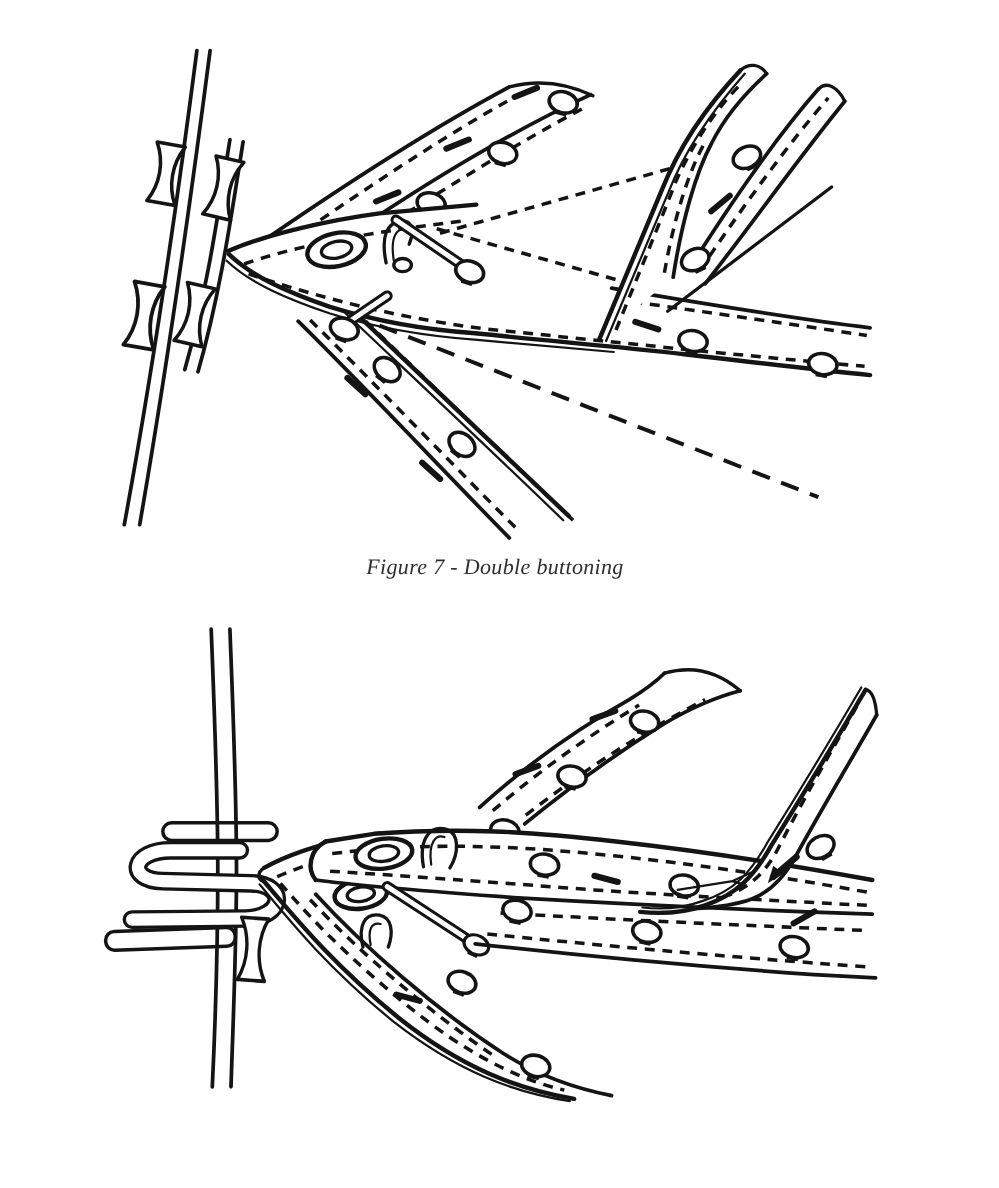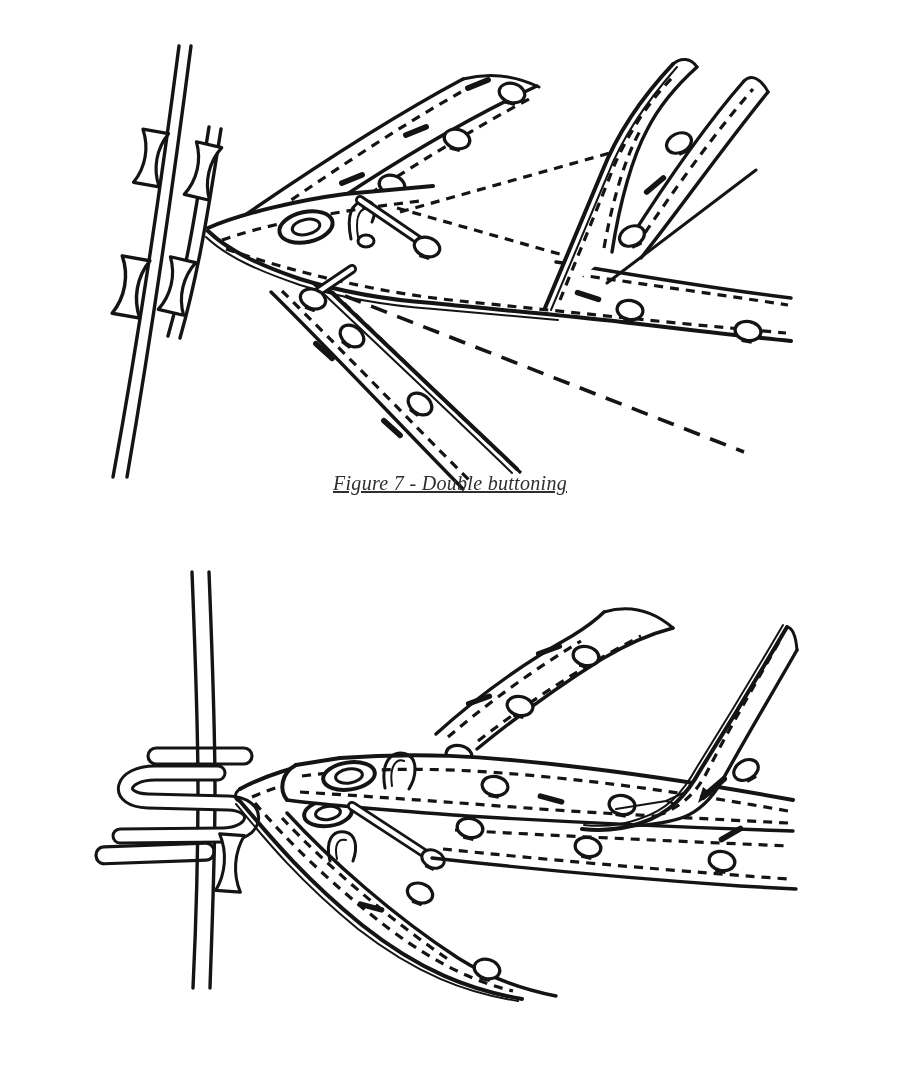--- a/index.html
+++ b/index.html
@@ -7,21 +7,21 @@
     position:relative;width:908px;height:1080px;
     background:#ffffff;overflow:hidden;
     font-family:"Liberation Serif", serif;
   }
   .fig{position:absolute;}
   .caption{
     position:absolute;left:100px;width:700px;
     text-align:center;font-style:italic;
     font-size:20px;color:#2e2e2e;letter-spacing:0.3px;
   }
-  .cap7{top:472px;text-decoration:underline;}
+  .cap7{top:505px;}
   .cap8{top:1010px;}
   .chapter-tab{
     position:absolute;left:783px;top:458px;width:125px;height:62px;
     background:#1e1a17;border:3px solid #0a0908;box-sizing:border-box;
     display:flex;align-items:center;
     padding-left:12px;padding-top:5px;
     color:#ebe8e3;font-size:25px;
   }
   
   .ln  {fill:none;stroke:#141414;stroke-width:3.4;stroke-linecap:round;stroke-linejoin:round;}

